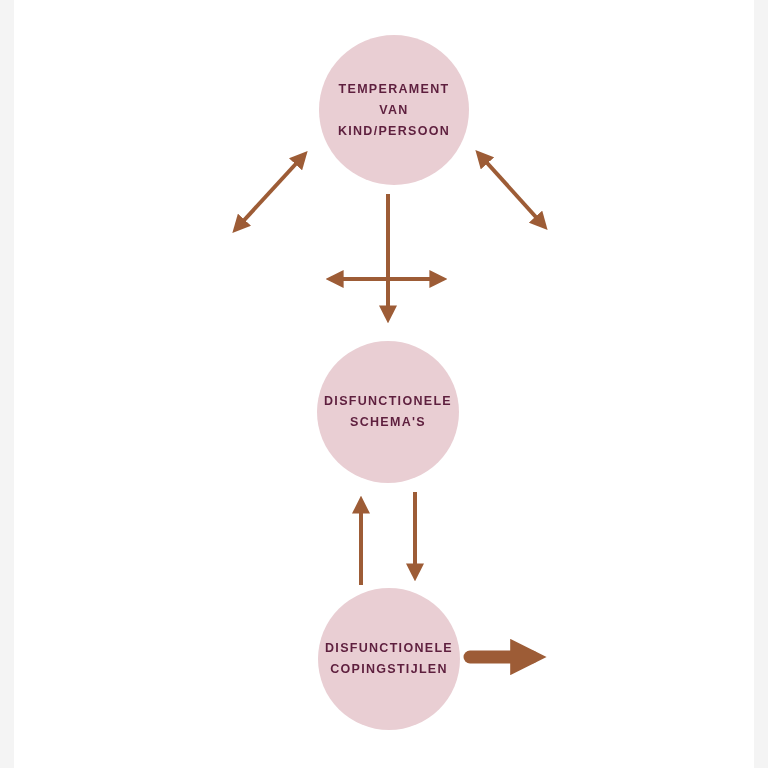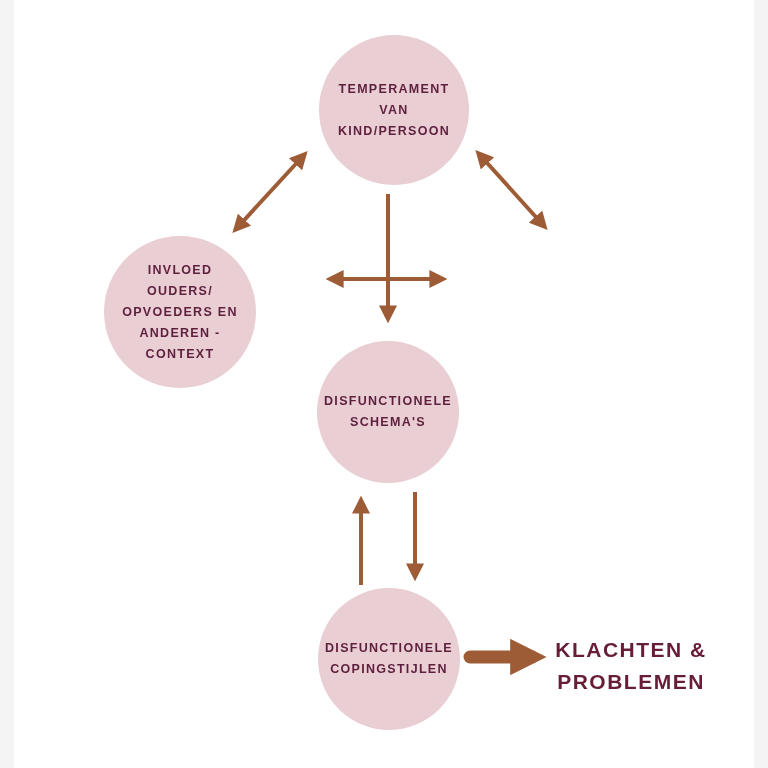--- a/index.html
+++ b/index.html
@@ -79,35 +79,26 @@
     <line class="thin" x1="401" y1="492" x2="401" y2="576" marker-end="url(#ah)"></line>
     <line class="thick" x1="456" y1="657" x2="518" y2="657" marker-end="url(#ah-big)"></line>
   </svg>
 
   <div class="node node-temperament">
     <span class="node-label">TEMPERAMENT
 VAN
 KIND/PERSOON</span>
   </div>
 
-  <div class="node node-invloed">
-    <span class="node-label">INVLOED
-OUDERS/
-OPVOEDERS EN
-ANDEREN -
-CONTEXT</span>
-  </div>
 
 
   <div class="node node-schemas">
     <span class="node-label">DISFUNCTIONELE
 SCHEMA'S</span>
   </div>
 
   <div class="node node-coping">
     <span class="node-label">DISFUNCTIONELE
 COPINGSTIJLEN</span>
   </div>
 
-  <div class="outcome">KLACHTEN &amp;
-PROBLEMEN</div>
 
 </div>
 
 </body></html>

